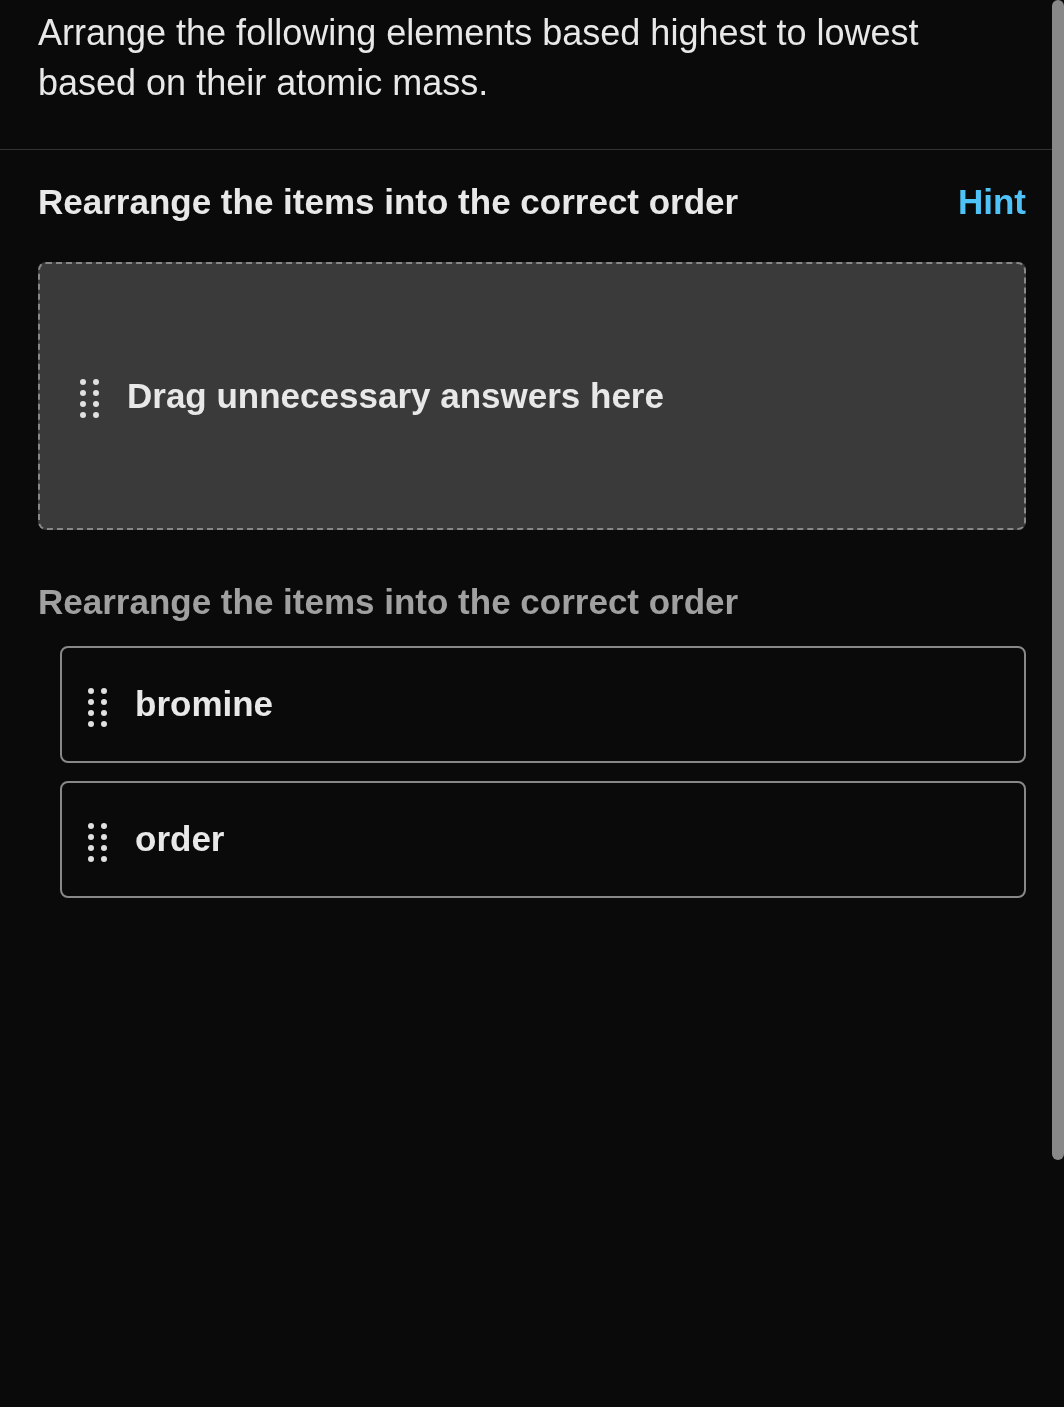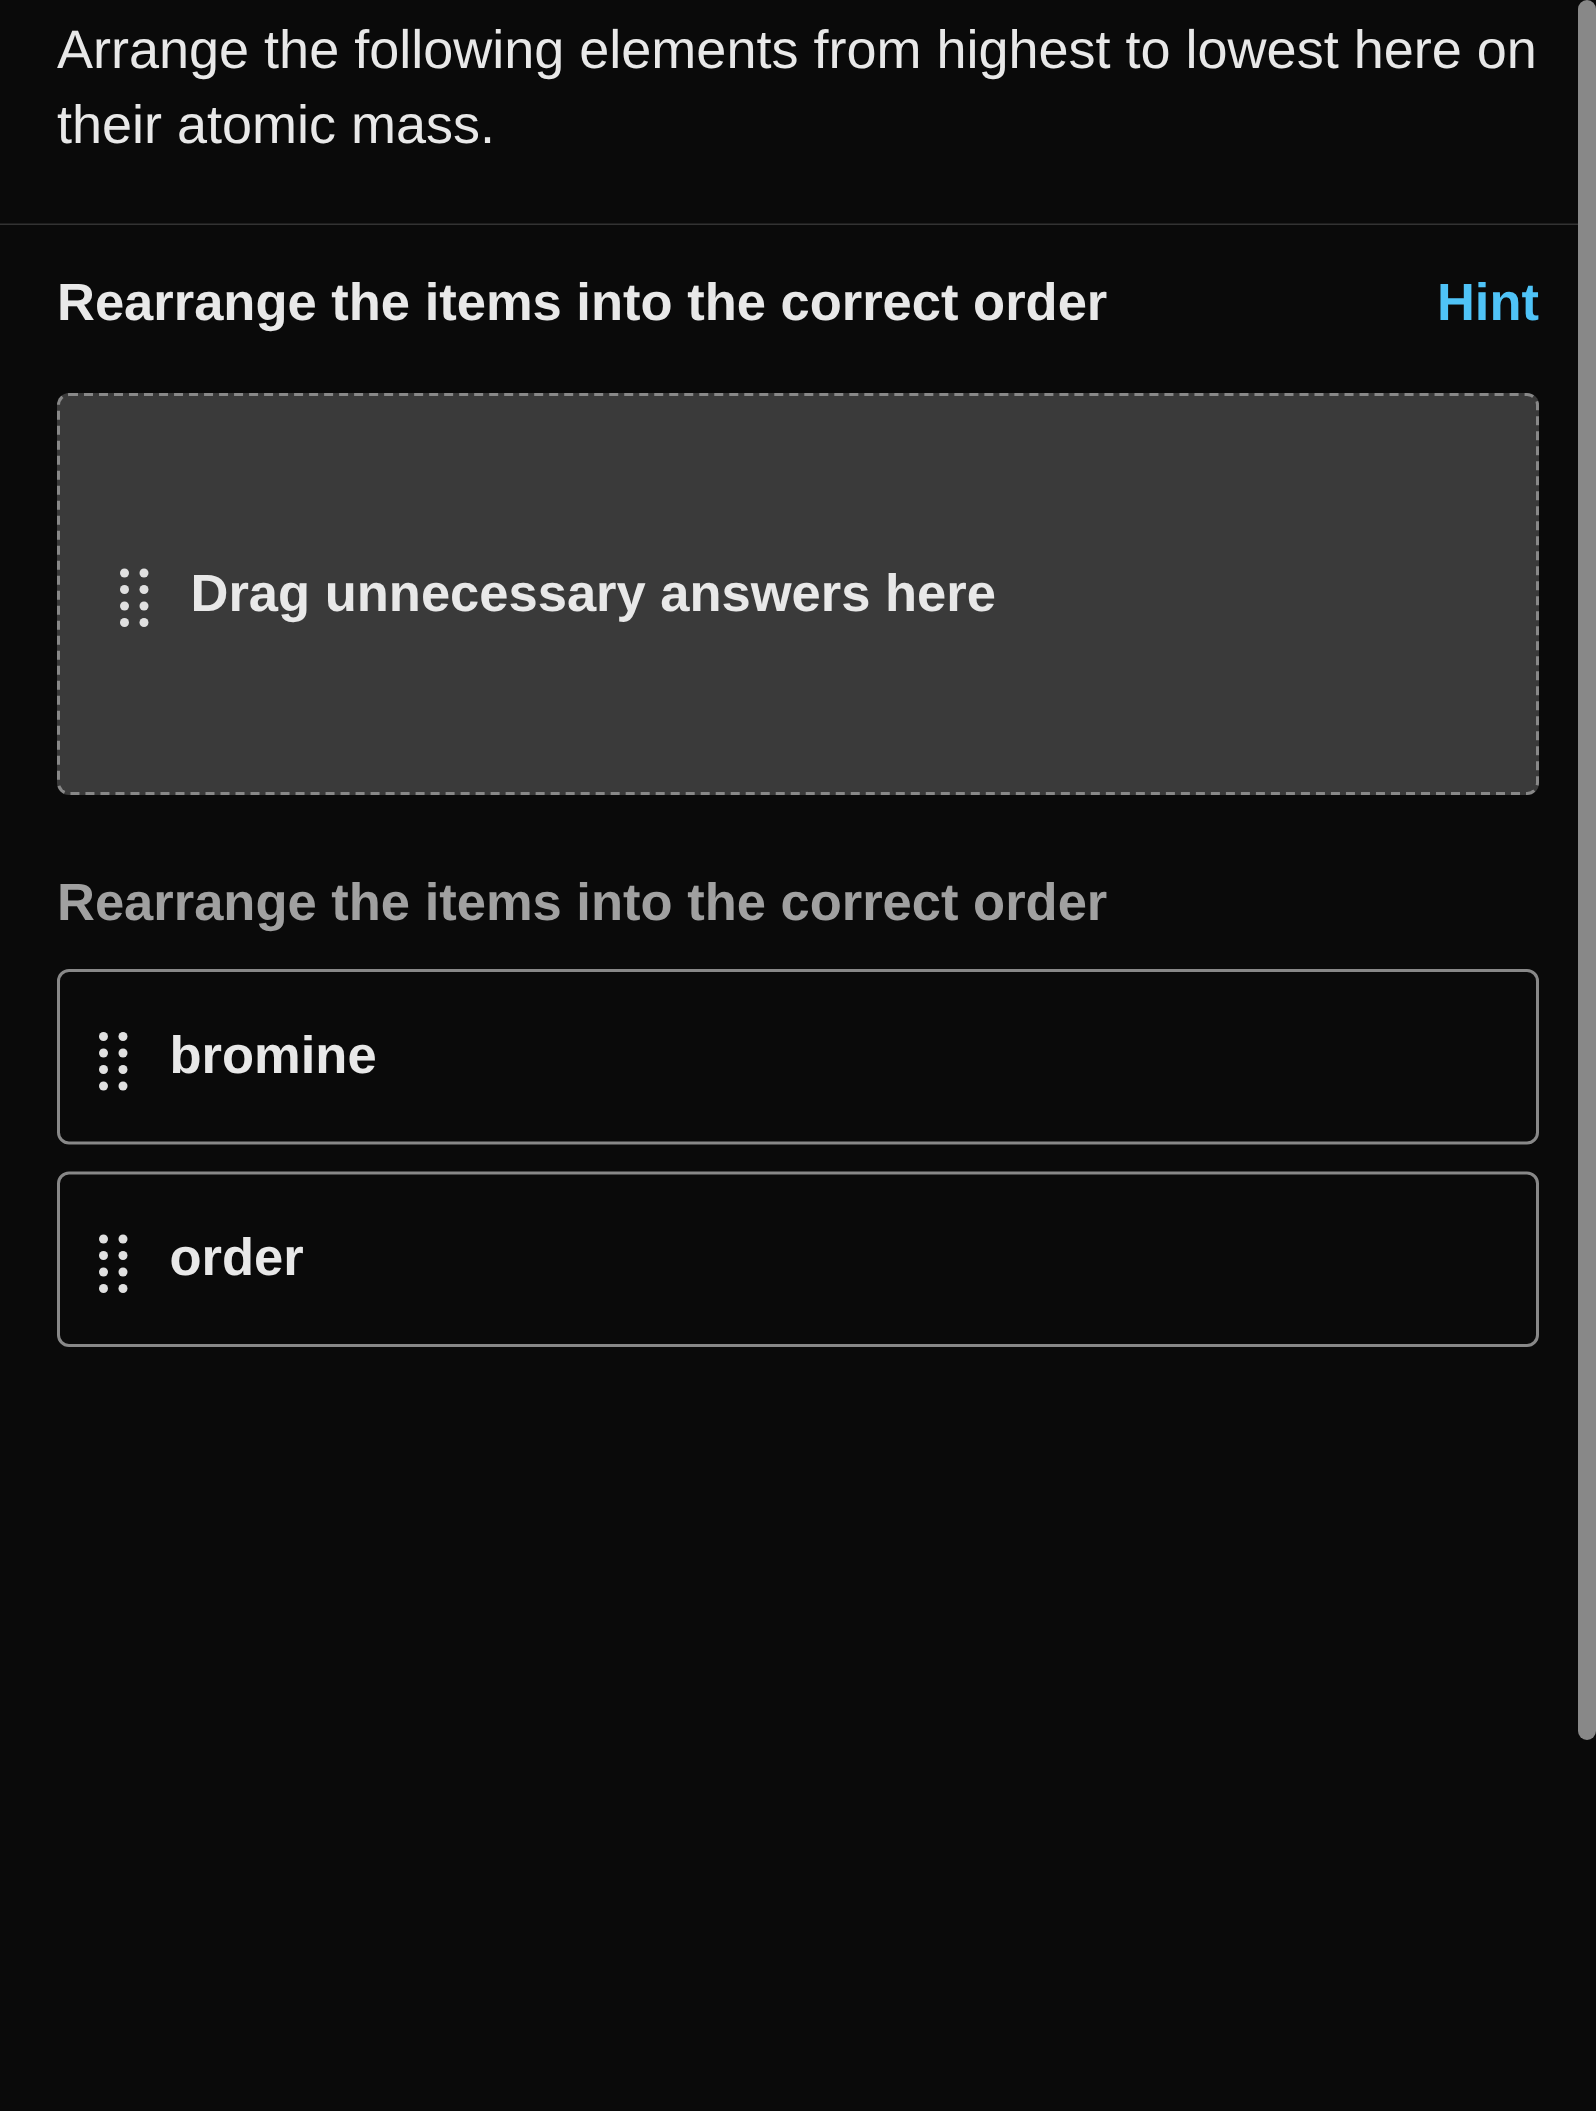--- a/index.html
+++ b/index.html
@@ -83,21 +83,21 @@
     }
     .secondary-instruction {
       padding: 52px 38px 0 38px;
     }
     .secondary-instruction-text {
       font-size: 35px;
       font-weight: 700;
       color: #a0a0a0;
     }
     .items-list {
-      padding: 24px 38px 0 38px;
+      padding: 24px 38px 0 60px;
       display: flex;
       flex-direction: column;
       gap: 18px;
     }
     .sortable-item {
       border: 2px solid #888;
       border-radius: 8px;
       background-color: #0a0a0a;
       padding: 34px 26px;
       display: flex;
@@ -110,21 +110,21 @@
       font-weight: 700;
       color: #e8e8e8;
     }
   </style>
 </head>
 <body>
 
 <div class="scrollbar"></div>
 
 <div class="question-section">
-  <p class="question-text">Arrange the following elements from highest to lowest here on their atomic mass.</p>
+  <p class="question-text">Arrange the following elements based highest to lowest based on their atomic mass.</p>
 </div>
 
 <div class="instruction-section">
   <span class="instruction-text">Rearrange the items into the correct order</span>
   <span class="hint-link">Hint</span>
 </div>
 
 <div class="drop-zone">
   <div class="grip-icon">
     <div class="grip-dot"></div>

